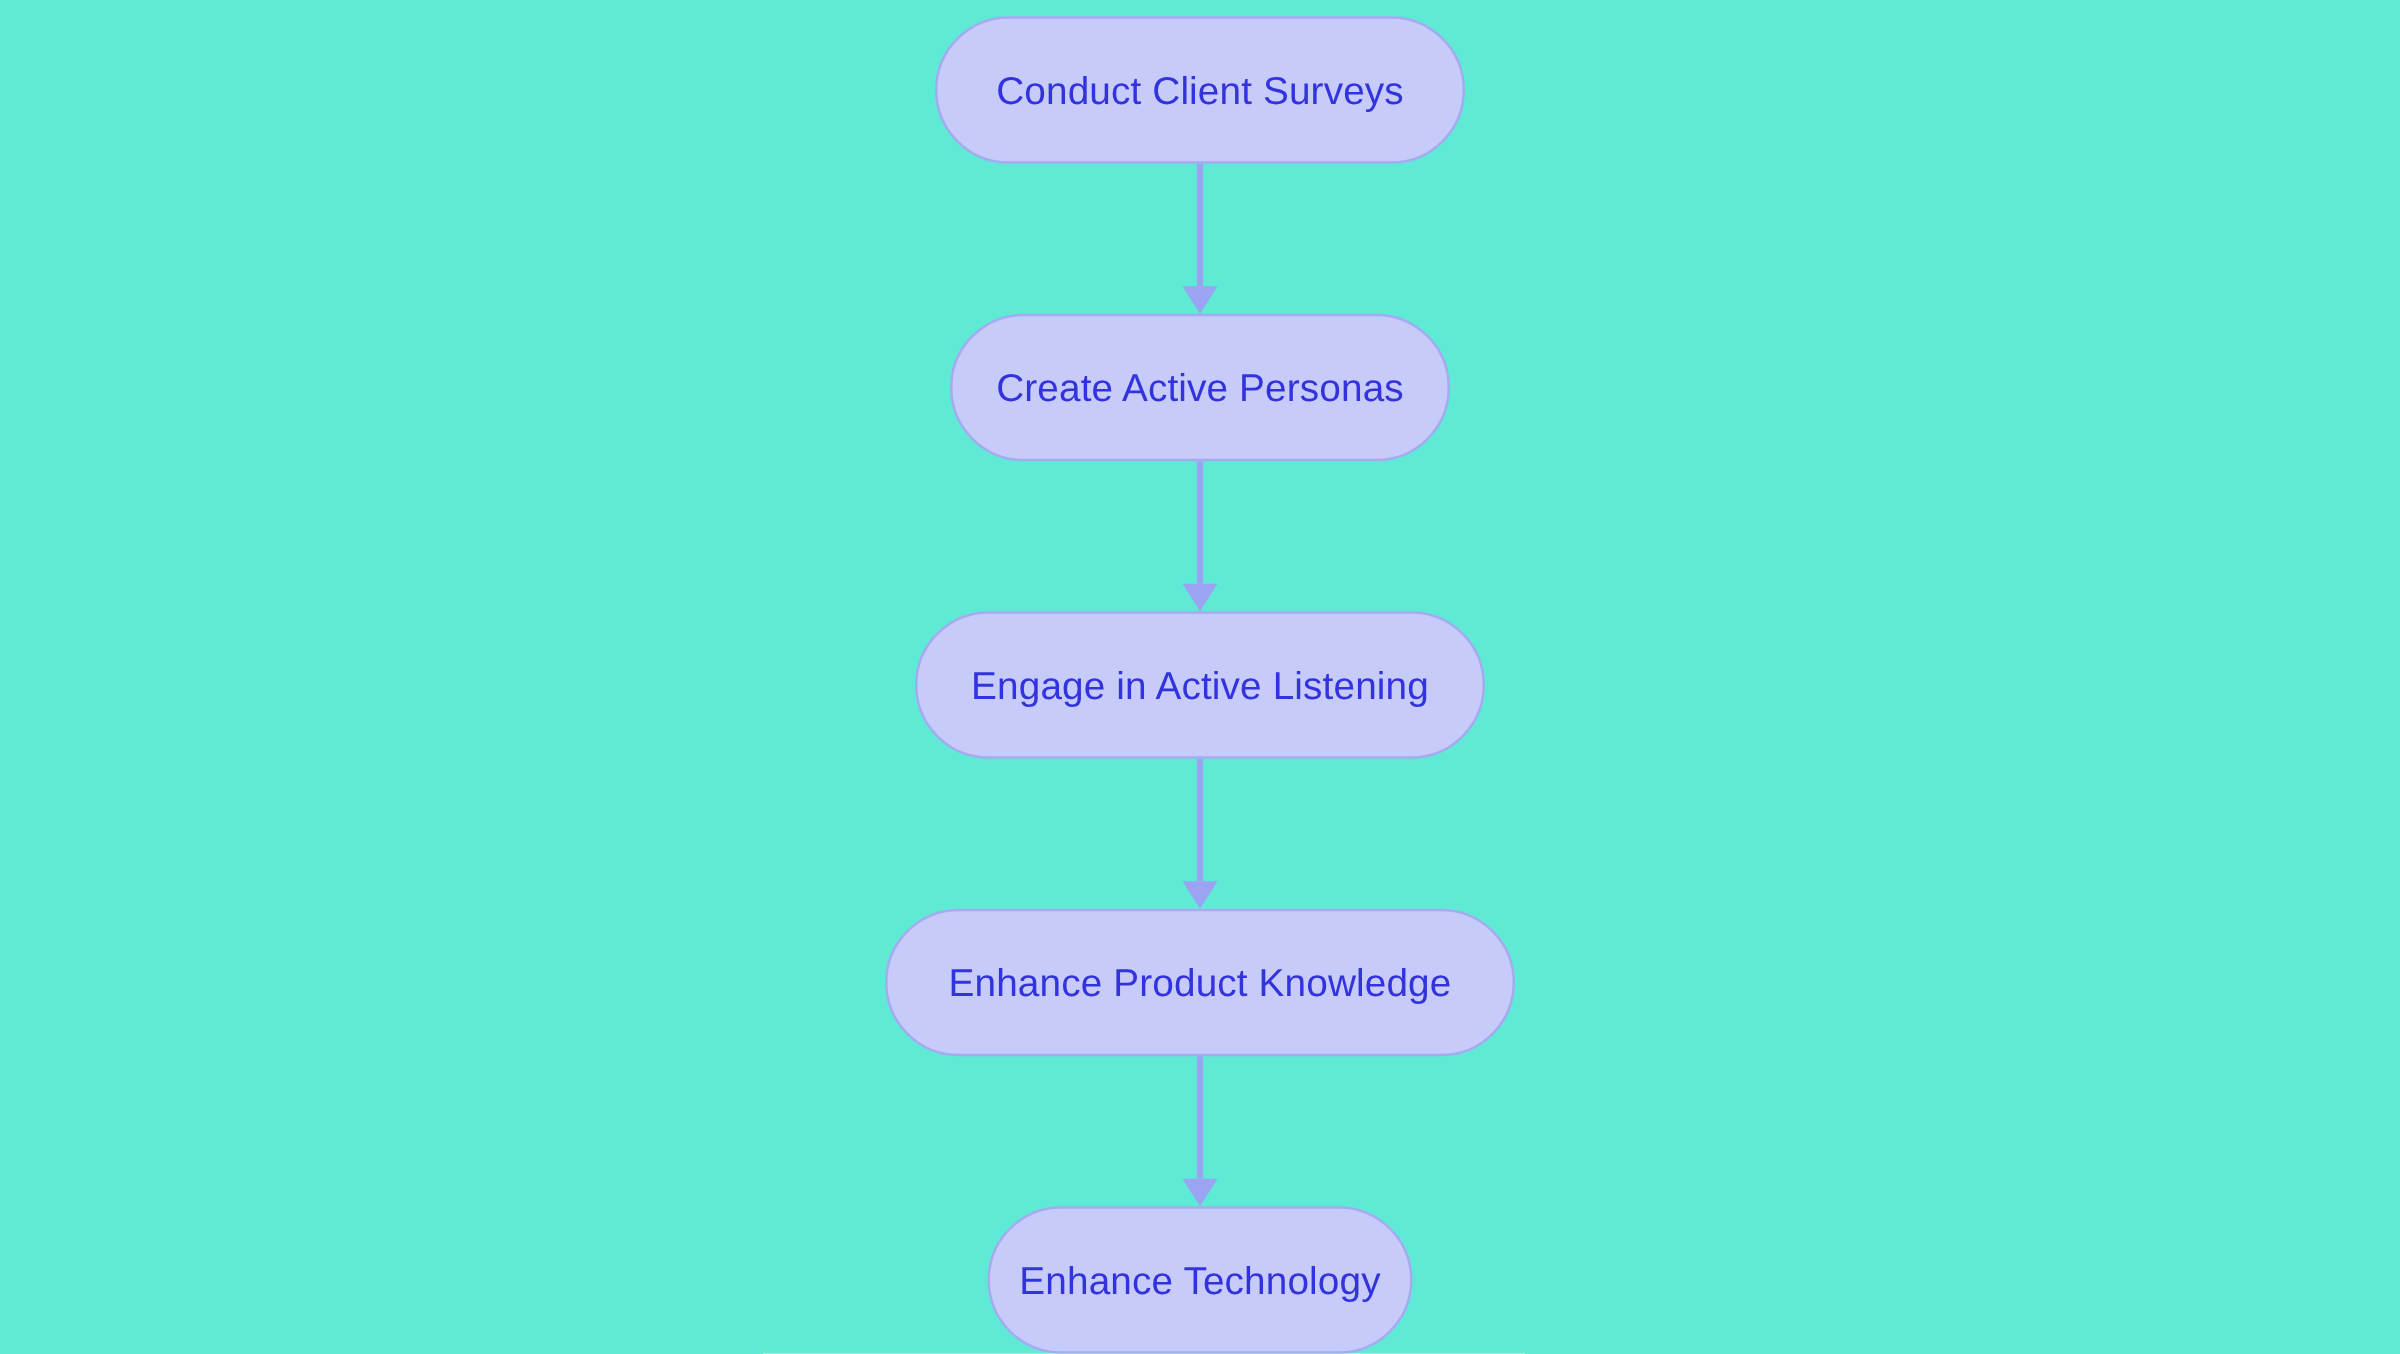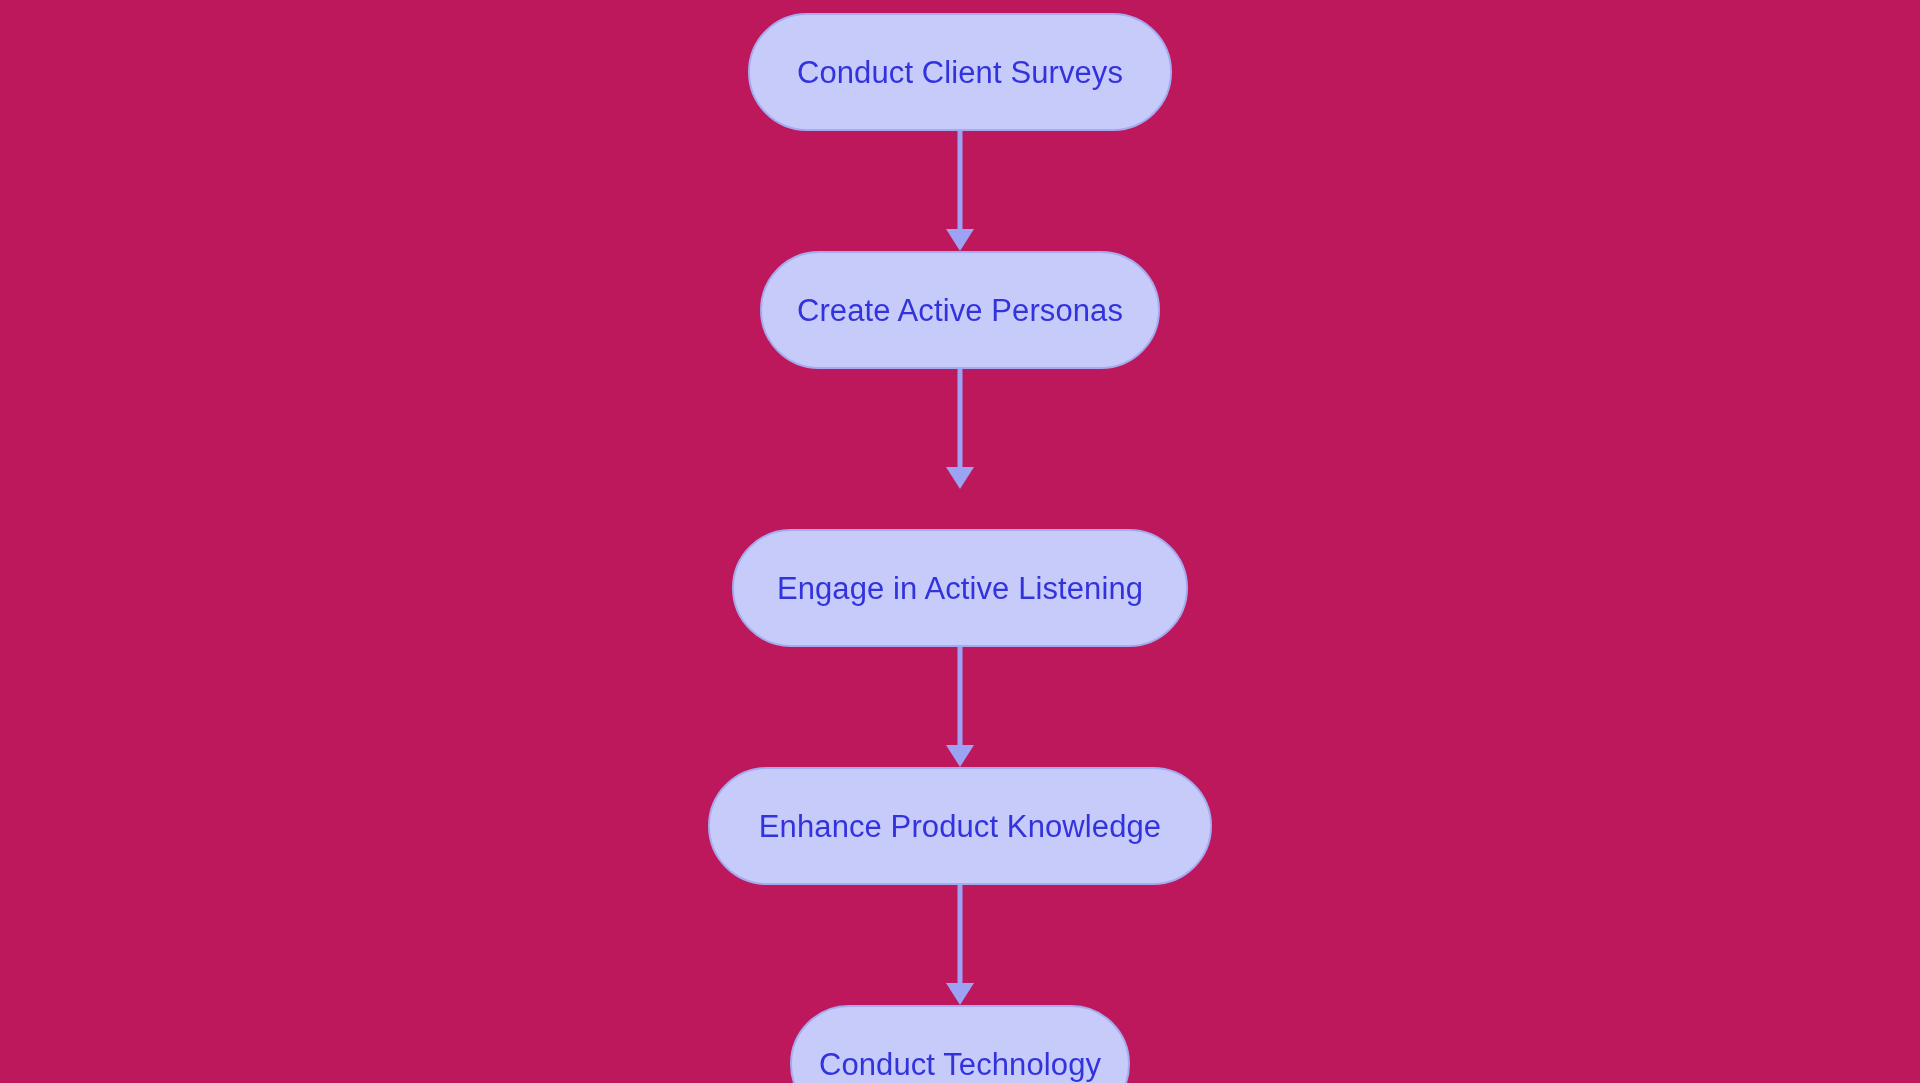--- a/index.html
+++ b/index.html
@@ -10,21 +10,21 @@
   }
 
   body {
     font-family: "Liberation Sans", sans-serif;
   }
 
   #flow-canvas {
     position: relative;
     width: 1920px;
     height: 1083px;
-    background: #be185d;
+    background: #5eead4;
     overflow: hidden;
   }
 
   
   .flow-column {
     position: absolute;
     left: 0;
     top: 13px;
     width: 1920px;
     display: flex;
@@ -53,21 +53,21 @@
     font-weight: 400;
     letter-spacing: 0.1px;
     color: #3333dd;
     white-space: nowrap;
     line-height: 1;
   }
 
   
   .node.n0 { width: 424px; }
   .node.n1 { width: 400px; }
-  .node.n2 { width: 456px; margin-top: 40px; }
+  .node.n2 { width: 456px; }
   .node.n3 { width: 504px; }
   .node.n4 { width: 340px; }
 
   
   .connector {
     position: relative;
     width: 30px;
     height: 120px;
     flex: none;
   }
@@ -131,17 +131,17 @@
     <div class="node n3">
       <span class="node-label">Enhance Product Knowledge</span>
     </div>
 
     <div class="connector">
       <div class="connector-line"></div>
       <div class="connector-arrow"></div>
     </div>
 
     <div class="node n4">
-      <span class="node-label">Conduct Technology</span>
+      <span class="node-label">Enhance Technology</span>
     </div>
 
   </div>
 </div>
 
 </body></html>

